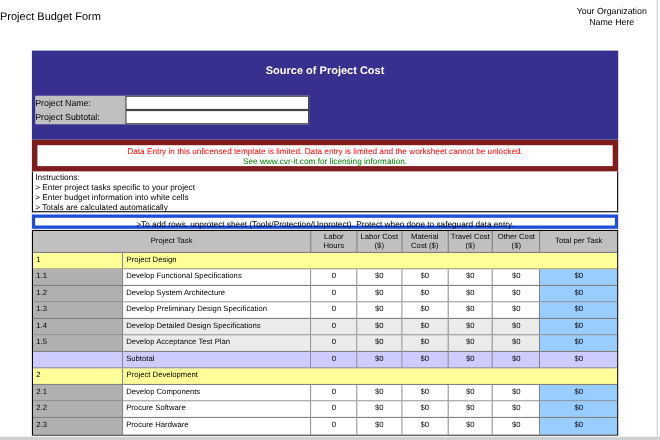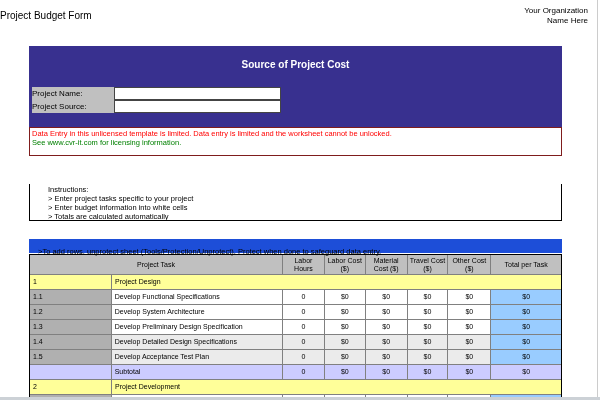--- a/index.html
+++ b/index.html
@@ -14,21 +14,21 @@
   .page { position:absolute; inset:0; background:#fff; }
   .right-edge { position:absolute; top:0; right:2px; width:1px; height:397px; background:#cccccc; }
   .bottom-band { position:absolute; left:0; bottom:0; width:600px; height:3px; background:#ccd1d6; }
 
   .page-title {
     position:absolute; top:10px; left:0; width:588px;
     text-align:left; font-size:10px; color:#000;
   }
   .org-name {
     position:absolute; top:6px; right:12px;
-    text-align:right; font-size:8px; line-height:10px; color:#000;
+    text-align:center; font-size:8px; line-height:10px; color:#000;
   }
 
   .sheet { position:absolute; left:29px; top:46px; width:533px;border-radius:26px; }
 
   .banner { position:relative; width:533px; height:81px; background:#38308F; }
   .banner-title {
     position:absolute; top:13px; left:0; width:100%;
     text-align:center; color:#ffffff; font-weight:bold; font-size:10px;
   }
   .form-row { position:absolute; left:3px; height:13px; display:flex; }
@@ -38,35 +38,35 @@
     width:82px; height:13px; background:#C0C0C0;
     font-size:8px; line-height:13px; text-align:left; padding-right:3px;
   }
   .form-input {
     width:167px; height:13px; background:#ffffff;
     border:1px solid #444; font-size:8px; padding:0 2px;
     font-family:"Liberation Sans", sans-serif;
   }
 
   .notice-box {
-    width:533px; height:29px; border:1px solid #7f1d1d; background:#fff;
-    padding:1px 2px; font-size:7.5px; line-height:9px;
+    width:533px; height:29px; border:5px solid #7f1d1d; background:#fff;
+    padding:1px 2px; font-size:7.5px; line-height:9px;text-align:center;
   }
   .notice-line1 { color:#FF0000; }
   .notice-line2 { color:#7F2FBF; }
   .notice-line3 { color:#008000; }
 
   .instructions-box {
     width:533px; height:37px; border:1px solid #000; border-top:none;
-    background:#fff; padding:1px 18px; font-size:7.5px; line-height:9px;margin-top:28px;
+    background:#fff; padding:1px 2px; font-size:7.5px; line-height:9px;
   }
   .addrows-box {
-    margin-top:18px;
-    width:533px; height:13px; border:7px solid #1d4ed8; background:#fff;
-    padding:0 2px; font-size:7.5px; line-height:11px;
+    margin-top:2px;
+    width:533px; height:13px; border:3px solid #1d4ed8; background:#fff;
+    padding:0 2px; font-size:7.5px; line-height:11px;text-align:center;
   }
 
   .budget-table { margin-top:1px; width:533px; border:1px solid #000; font-size:7px; }
   .trow { display:flex; height:15px; }
   .trow.header { height:20px; background:#C0C0C0; font-size:7px; }
   .cell {
     border-right:1px solid #808080; border-bottom:1px solid #808080;
     overflow:hidden; white-space:nowrap;
   }
   .trow > .cell:last-child { border-right:none; }
@@ -110,21 +110,21 @@
 
   <div class="sheet">
 
     <div class="banner">
       <div class="banner-title">Source of Project Cost</div>
       <div class="form-row r0">
         <div class="form-label">Project Name:</div>
         <input class="form-input" type="text" value="" style="">
       </div>
       <div class="form-row r1">
-        <div class="form-label">Project Source:</div>
+        <div class="form-label">Project Subtotal:</div>
         <input class="form-input" type="text" value="" style="">
       </div>
     </div>
 
     <div class="notice-box">
       <div class="notice-line1">Data Entry in this unlicensed template is limited. Data entry is limited and the worksheet cannot be unlocked.</div>
       <div class="notice-line3">See www.cvr-it.com for licensing information.</div>
     </div>
 
     <div class="instructions-box">

